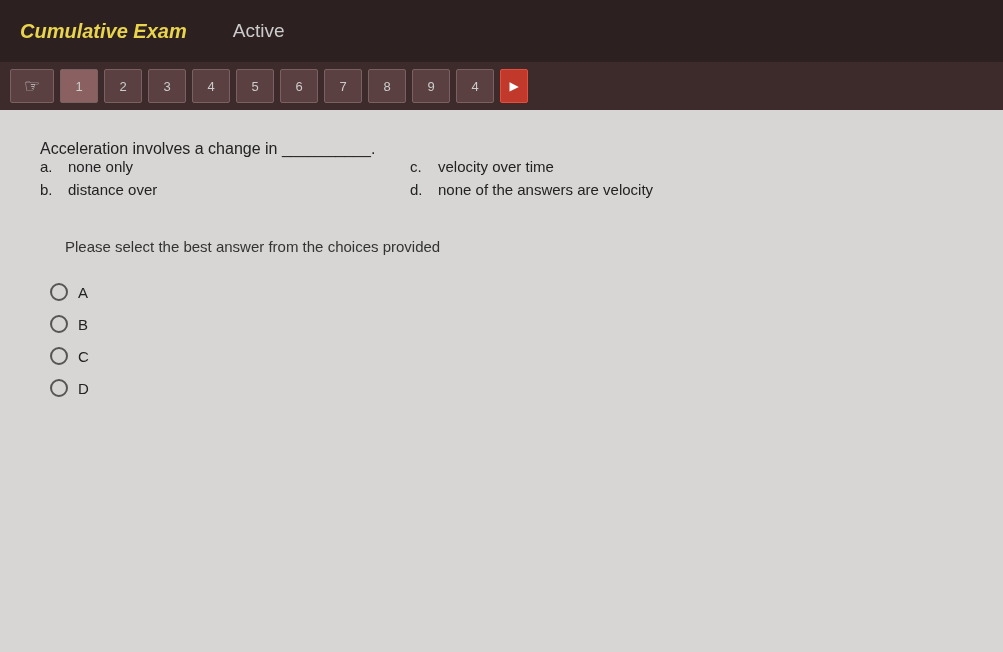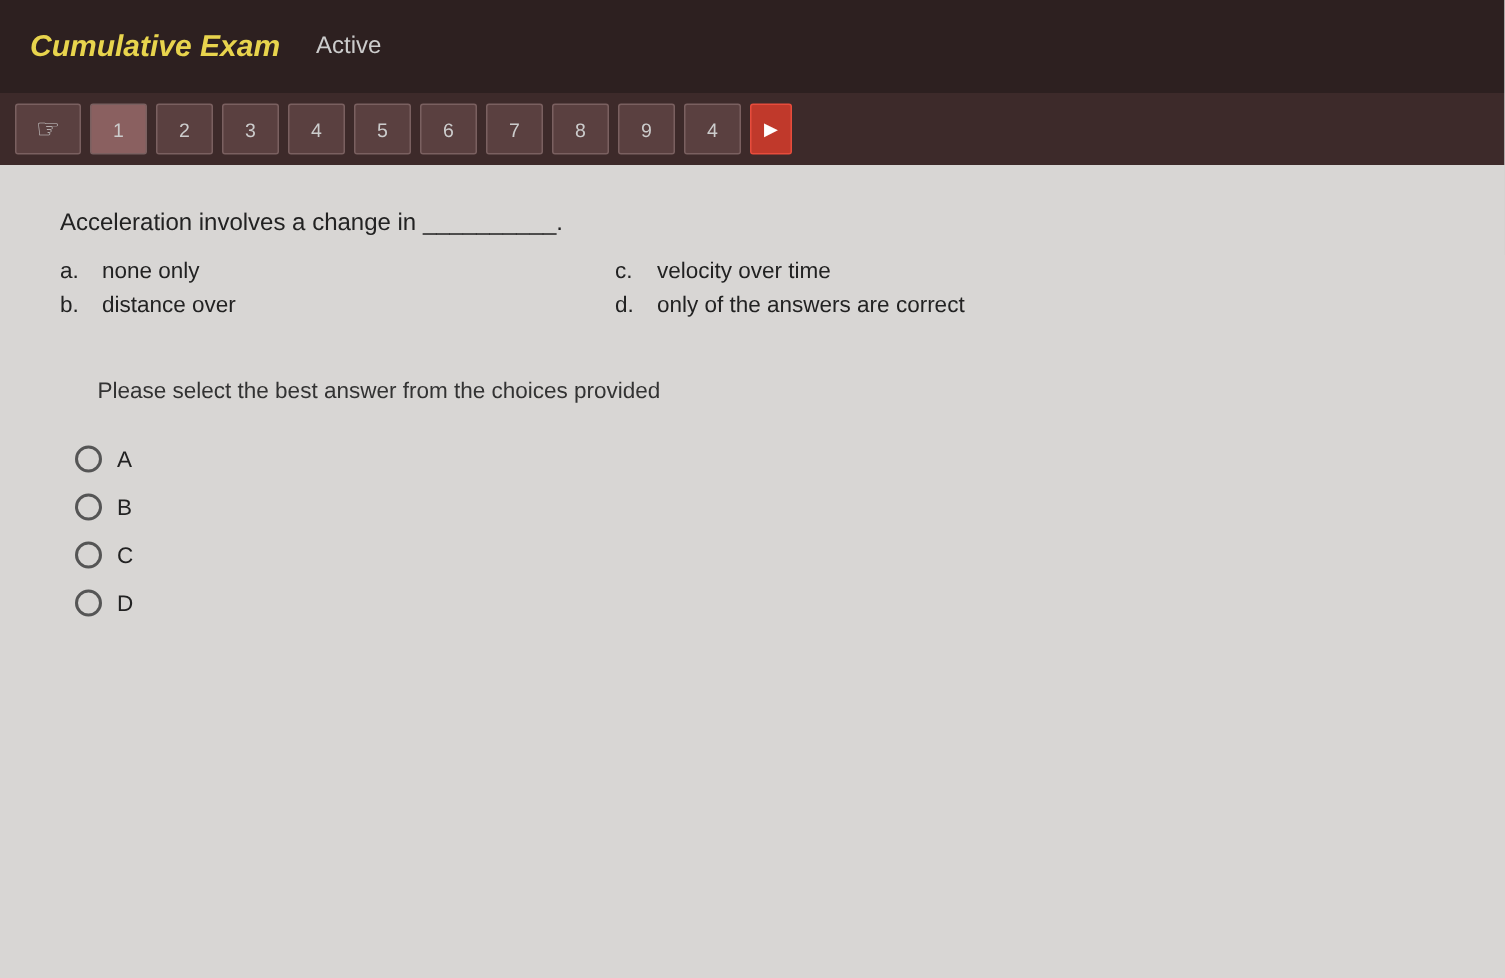--- a/index.html
+++ b/index.html
@@ -12,33 +12,34 @@
       overflow: hidden;
     }
 
     
     .header {
       background: #2d2020;
       height: 62px;
       display: flex;
       align-items: center;
       padding: 0 20px;
-      gap: 24px;
+      gap: 8px;
     }
 
     .header-title {
       color: #e8d44d;
       font-size: 20px;
       font-weight: bold;
       font-style: italic;
     }
 
     .header-status {
       color: #cccccc;
-      font-size: 16px;
+      font-size: 19px;
+      margin-left: 38px;
     }
 
     
     .nav-bar {
       background: #3d2a2a;
       height: 48px;
       display: flex;
       align-items: center;
       padding: 0 10px;
       gap: 6px;
@@ -91,21 +92,20 @@
     
     .content {
       background: #d8d6d4;
       min-height: 542px;
       padding: 30px 40px;
     }
 
     .question-text {
       font-size: 16px;
       color: #222;
-      margin-bottom: 14px;
     }
 
     .choices-grid {
       display: grid;
       grid-template-columns: 1fr 1fr;
       gap: 6px 40px;
       margin-bottom: 40px;
       max-width: 700px;
     }
 
@@ -194,21 +194,21 @@
     <div class="choice-item">
       <span class="choice-letter">c.</span>
       <span>velocity over time</span>
     </div>
     <div class="choice-item">
       <span class="choice-letter">b.</span>
       <span>distance over</span>
     </div>
     <div class="choice-item">
       <span class="choice-letter">d.</span>
-      <span>only of the answers are correct</span>
+      <span>none of the answers are velocity</span>
     </div>
   </div>
 
   <p class="instruction-text">Please select the best answer from the choices provided</p>
 
   <div class="radio-options">
     <label class="radio-option">
       <span class="radio-circle"></span>
       <span>A</span>
     </label>

